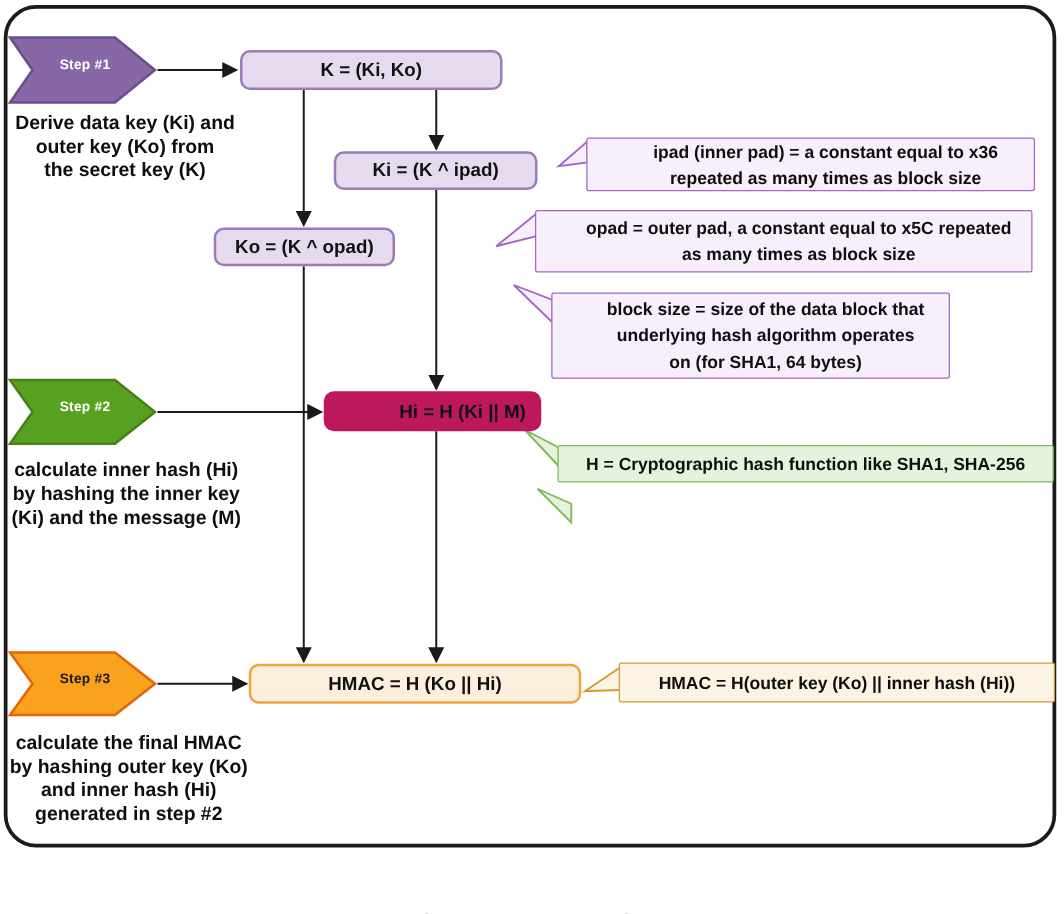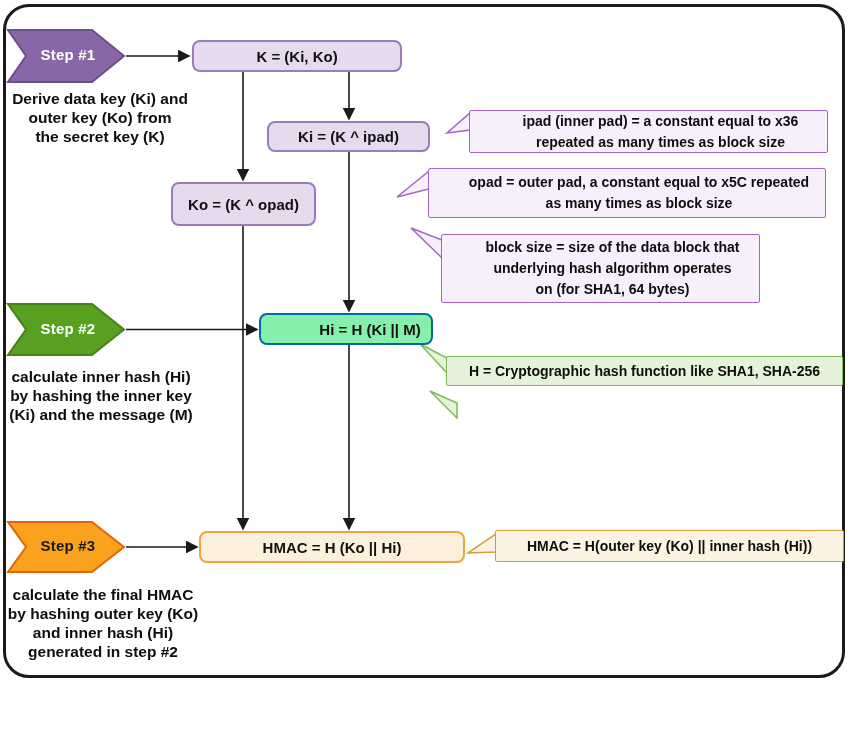--- a/index.html
+++ b/index.html
@@ -9,30 +9,30 @@
     overflow:hidden;
   }
   .frame{
     position:absolute;left:3px;top:4px;width:842px;height:674px;
     border:3px solid #1b1b1b;border-radius:26px;box-sizing:border-box;
     background:#ffffff;
   }
   svg.layer{position:absolute;left:0;top:0;width:851px;height:731px;}
   .step-label{
     position:absolute;left:20px;width:96px;text-align:center;
-    font-size:15px;font-weight:bold;color:#ffffff;letter-spacing:.2px;
+    font-size:11px;font-weight:bold;color:#ffffff;letter-spacing:.2px;
   }
   .step-label.dark{color:#1a1a1a;}
   .node{
     position:absolute;display:flex;align-items:center;justify-content:center;
     box-sizing:border-box;border-radius:8px;font-size:15px;font-weight:bold;
     color:#111;white-space:nowrap;
   }
   .node.purple{background:#E5DAEE;border:2px solid #9B7CB9;}
-  .node.green{background:#86efac;border:2px solid #0369a1;padding-left:48px;}
+  .node.green{background:#be185d;border:2px solid #be185d;padding-left:48px;}
   .node.orange{background:#FCEFDC;border:2px solid #F0A43C;}
   .desc{
     position:absolute;text-align:center;font-size:15.5px;font-weight:bold;
     color:#0e0e0e;line-height:19px;white-space:pre-line;
   }
   .callout{
     position:absolute;display:flex;align-items:center;justify-content:center;
     box-sizing:border-box;text-align:center;font-size:14px;font-weight:bold;
     color:#0e0e0e;line-height:21px;white-space:pre-line;border-radius:2px;
   }
@@ -89,21 +89,21 @@
   <div class="desc" style="left:2px;top:367px;width:198px;">calculate inner hash (Hi)
 by hashing the inner key
 (Ki) and the message (M)</div>
   <div class="desc" style="left:4px;top:585px;width:198px;">calculate the final HMAC
 by hashing outer key (Ko)
 and inner hash (Hi)
 generated in step #2</div>
 
   <div class="node purple" style="left:192px;top:40px;width:210px;height:32px;">K = (Ki, Ko)</div>
   <div class="node purple" style="left:267px;top:121px;width:163px;height:31px;">Ki = (K ^ ipad)</div>
-  <div class="node purple" style="left:171px;top:182px;width:145px;height:44px;">Ko = (K ^ opad)</div>
+  <div class="node purple" style="left:171px;top:182px;width:145px;height:31px;">Ko = (K ^ opad)</div>
   <div class="node green" style="left:259px;top:313px;width:174px;height:32px;">Hi = H (Ki || M)</div>
   <div class="node orange" style="left:199px;top:531px;width:266px;height:32px;">HMAC = H (Ko || Hi)</div>
 
   <div class="callout purple" style="left:469px;top:110px;width:359px;height:43px;">ipad (inner pad) = a constant equal to x36
 repeated as many times as block size</div>
   <div class="callout purple" style="left:428px;top:168px;width:398px;height:50px;">opad = outer pad, a constant equal to x5C repeated
 as many times as block size</div>
   <div class="callout purple" style="left:441px;top:234px;width:319px;height:69px;">block size = size of the data block that
 underlying hash algorithm operates
 on (for SHA1, 64 bytes)</div>

